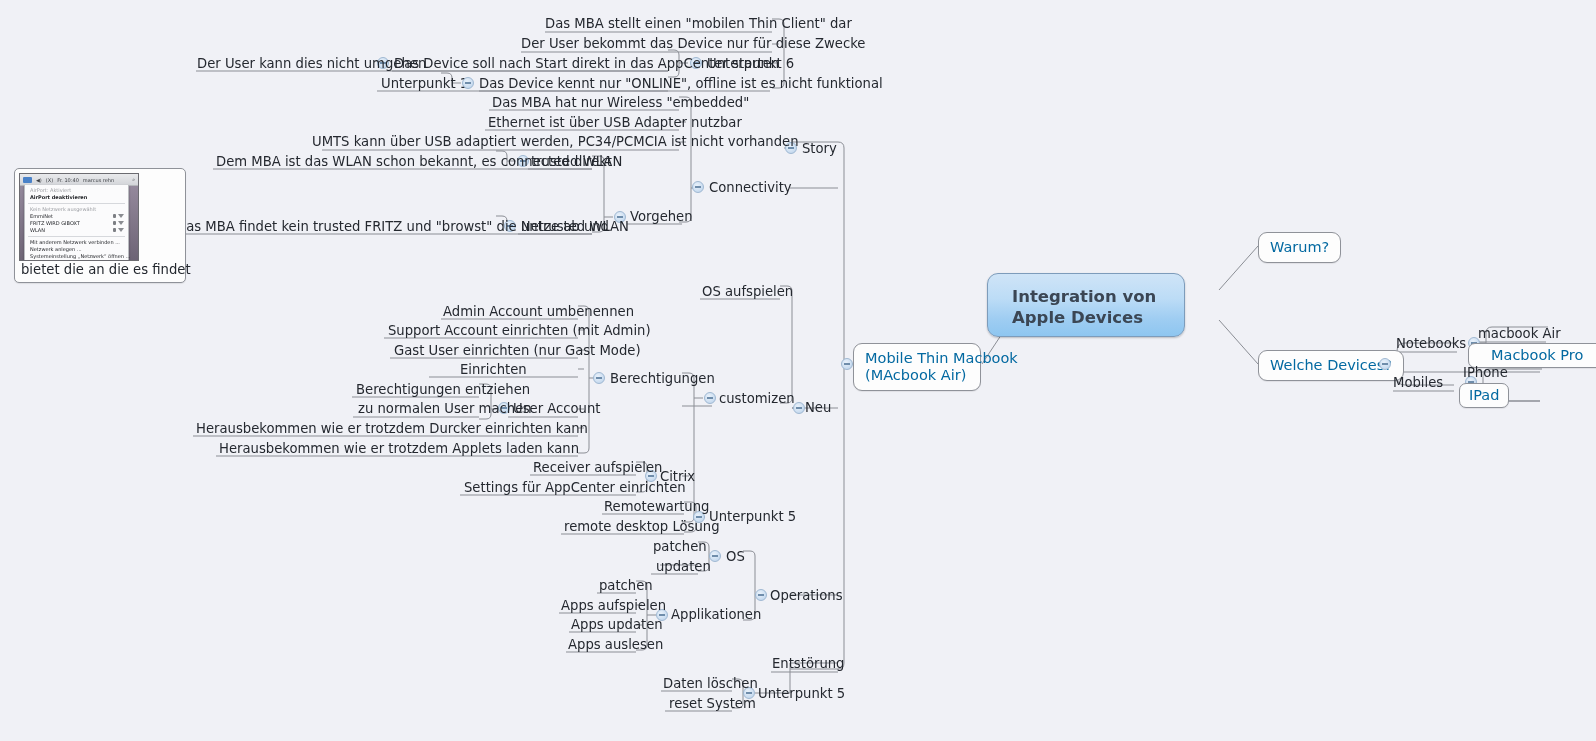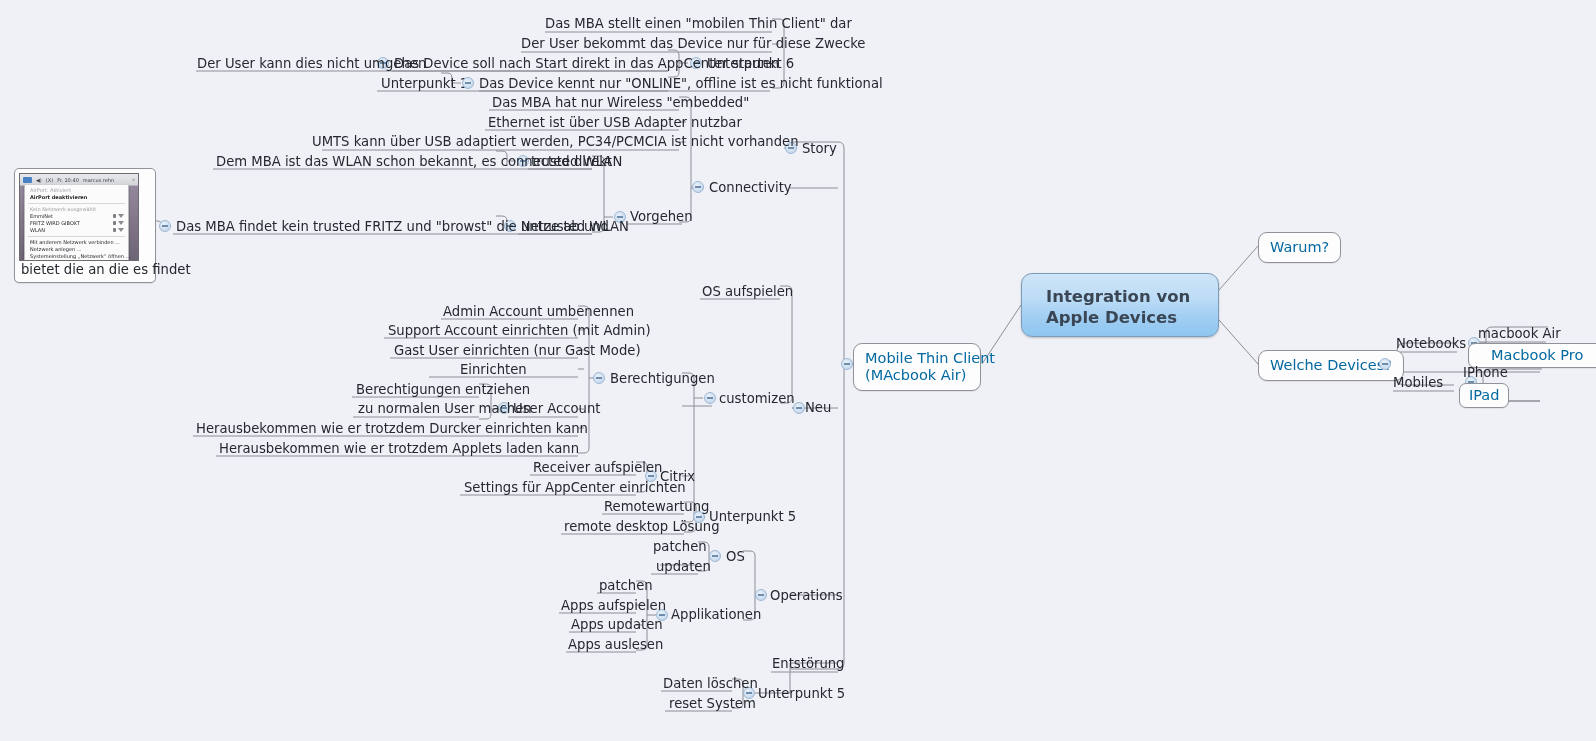--- a/index.html
+++ b/index.html
@@ -328,39 +328,39 @@
 
       <path d="M1477 342 L1546 342"></path>
       <path d="M1393 372 L1540 372"></path>
       <path d="M1459 401 L1540 401"></path>
 
       <path d="M1396 352 L1457 352"></path>
       <path d="M1393 391 L1454 391"></path>
     </g>
   </svg>
 
-  <div class="root-node" style="left:1021px; top:273px; width:198px; height:64px;">Integration von
+  <div class="root-node" style="left:987px; top:273px; width:198px; height:64px;">Integration von
 Apple Devices</div>
 
   <div class="box-node" style="left:1258px; top:232px;">Warum?</div>
 
   <div class="box-node" style="left:1258px; top:350px;">Welche Devices?</div>
   <div class="collapse-btn" style="left:1379px; top:358px;"></div>
 
   <div class="text-node" style="left:1396px; top:336px;">Notebooks</div>
   <div class="collapse-btn" style="left:1468px; top:337px;"></div>
   <div class="text-node" style="left:1478px; top:326px;text-align:right;">macbook Air</div>
   <div class="box-node" style="left:1468px; top:343px; padding:3px 22px; border-radius:7px;">Macbook Pro</div>
 
   <div class="text-node" style="left:1393px; top:375px;">Mobiles</div>
   <div class="collapse-btn" style="left:1465px; top:376px;"></div>
   <div class="text-node" style="left:1463px; top:365px;">IPhone</div>
   <div class="box-node" style="left:1459px; top:383px; padding:3px 9px; border-radius:7px;">IPad</div>
 
-  <div class="box-node two-line" style="left:853px; top:343px; width:128px;">Mobile Thin Client
+  <div class="box-node two-line" style="left:853px; top:343px; width:128px;">Mobile Thin Macbook
 (MAcbook Air)</div>
   <div class="collapse-btn" style="left:841px; top:358px;"></div>
 
   <div class="text-node" style="left:802px; top:141px;">Story</div>
   <div class="collapse-btn" style="left:785px; top:142px;"></div>
 
   <div class="text-node" style="left:545px; top:16px;">Das MBA stellt einen "mobilen Thin Client" dar</div>
   <div class="text-node" style="left:521px; top:36px;">Der User bekommt das Device nur für diese Zwecke</div>
 
   <div class="text-node" style="left:707px; top:56px;">Unterpunkt 6</div>
@@ -385,21 +385,21 @@
 
   <div class="text-node" style="left:531px; top:154px;">trusted WLAN</div>
   <div class="collapse-btn" style="left:517px; top:155px;"></div>
   <div class="text-node" style="left:216px; top:154px;">Dem MBA ist das WLAN schon bekannt, es connected direkt</div>
 
   <div class="text-node" style="left:521px; top:219px;">untrusted WLAN</div>
   <div class="collapse-btn" style="left:504px; top:220px;"></div>
   <div class="text-node" style="left:176px; top:219px;">Das MBA findet kein trusted FRITZ und "browst" die Netze ab und</div>
   <div class="collapse-btn" style="left:159px; top:220px;"></div>
 
-  <div class="shot-wrap" style="left:14px; top:168px; width:142px; height:115px;">
+  <div class="shot-wrap" style="left:14px; top:168px; width:172px; height:115px;">
     <div class="shot-img">
       <div class="shot-menubar">
         <span class="mb-airport"></span>
         <span>◀)</span>
         <span>(X)</span>
         <span>Fr. 10:40</span>
         <span>marcus rehn</span>
         <span style="margin-left:auto;">⌕</span>
       </div>
       <div class="shot-menu">

